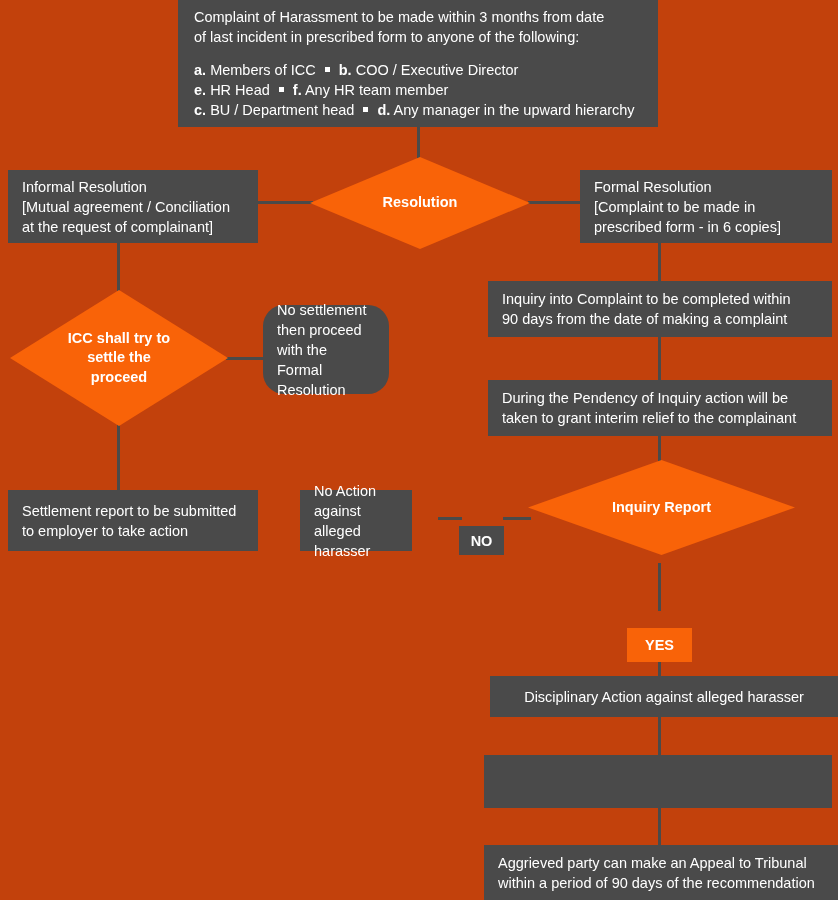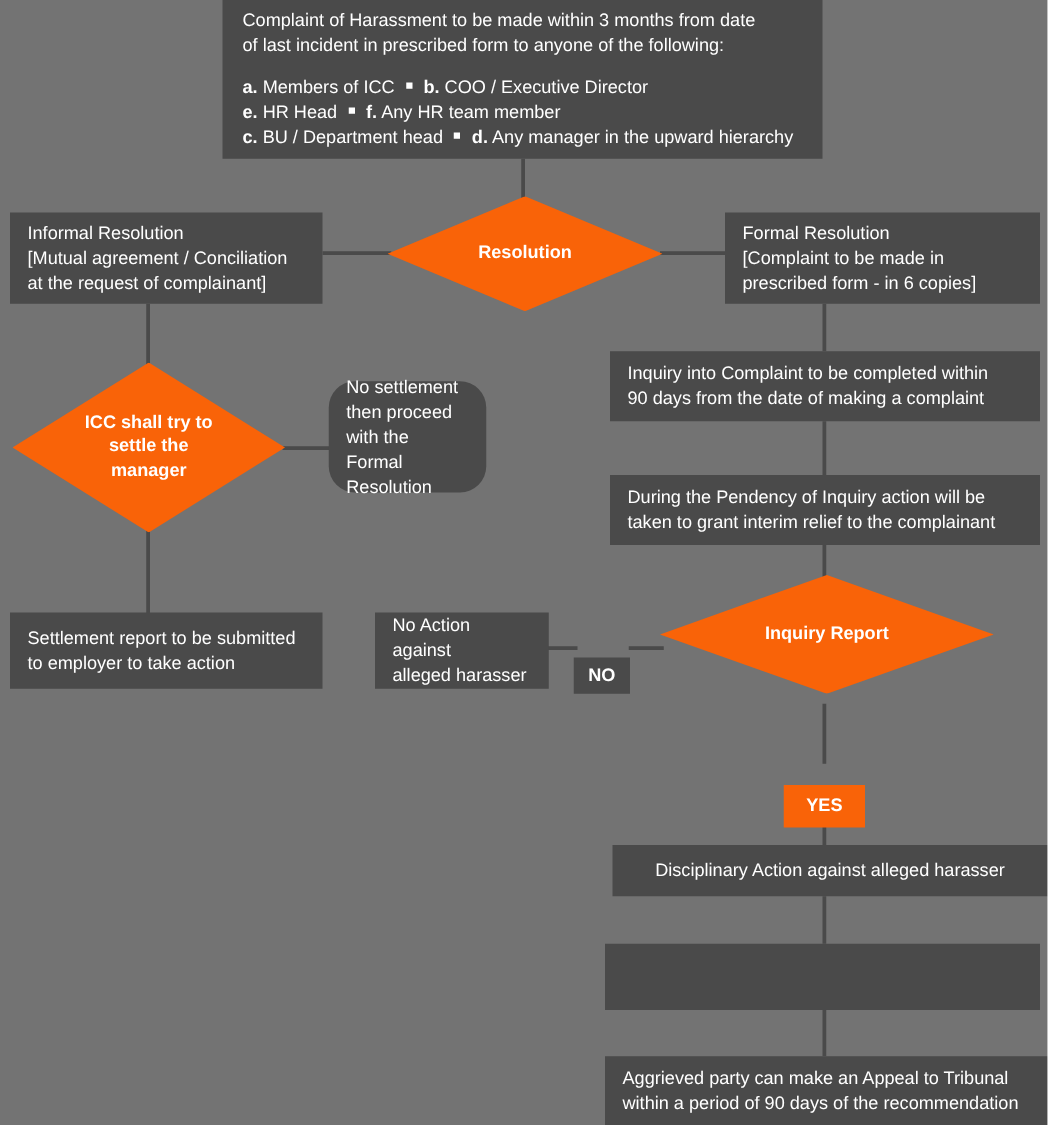--- a/index.html
+++ b/index.html
@@ -9,21 +9,21 @@
     padding: 0;
     background: #ffffff;
   }
   body {
     font-family: "Liberation Sans", sans-serif;
   }
   #canvas {
     position: relative;
     width: 838px;
     height: 900px;
-    background: #737373;
+    background: #c2410c;
     overflow: hidden;
   }
   .node {
     position: absolute;
     color: #ffffff;
     font-family: "Liberation Sans", sans-serif;
     font-size: 14.5px;
     line-height: 1.38;
     z-index: 3;
   }
@@ -177,21 +177,21 @@
     <p>Formal Resolution</p>
     <p>[Complaint to be made in</p>
     <p>prescribed form - in 6 copies]</p>
   </div>
 
   <div class="diamond" style="left:10px; top:290px; width:218px; height:136px;">
     <div class="dshape"></div>
     <div class="dlabel">
       <div>ICC shall try to</div>
       <div>settle the</div>
-      <div>manager</div>
+      <div>proceed</div>
     </div>
   </div>
 
   <div class="node box" style="left:263px; top:305px; width:126px; height:89px;border-radius:21px;">
     <p>No settlement</p>
     <p>then proceed</p>
     <p>with the Formal</p>
     <p>Resolution</p>
   </div>
 
@@ -203,21 +203,21 @@
   <div class="node box" style="left:488px; top:380px; width:344px; height:56px;">
     <p>During the Pendency of Inquiry action will be</p>
     <p>taken to grant interim relief to the complainant</p>
   </div>
 
   <div class="node box" style="left:8px; top:490px; width:250px; height:61px;">
     <p>Settlement report to be submitted</p>
     <p>to employer to take action</p>
   </div>
 
-  <div class="node box" style="left:300px; top:490px; width:139px; height:61px;">
+  <div class="node box" style="left:300px; top:490px; width:112px; height:61px;">
     <p>No Action against</p>
     <p>alleged harasser</p>
   </div>
 
   <div class="badge dark" style="left:459px; top:504px; width:45px; height:29px;">
     <span>NO</span>
   </div>
 
   <div class="diamond" style="left:528px; top:460px; width:267px; height:95px;">
     <div class="dshape"></div>

